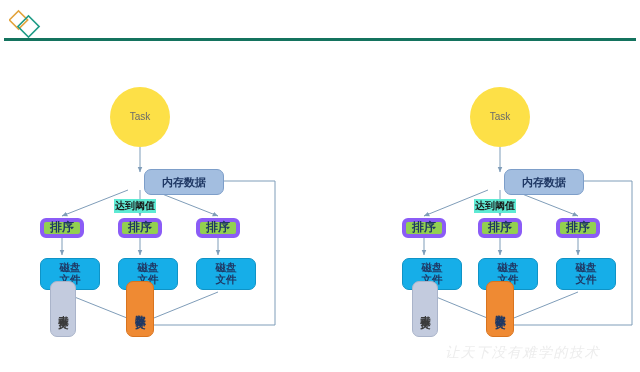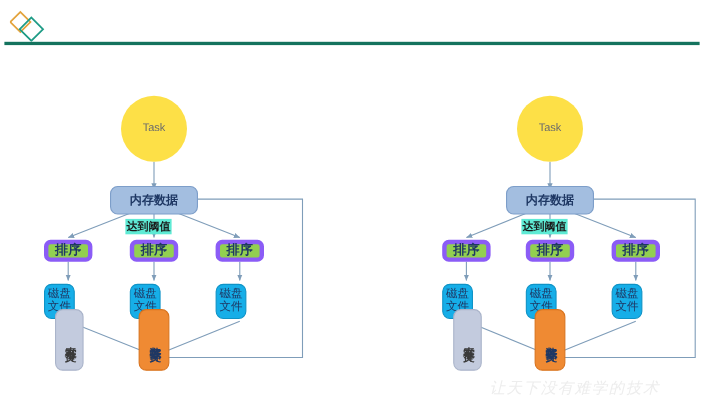--- a/index.html
+++ b/index.html
@@ -91,39 +91,39 @@
     font-size: 10px;
     width: 60px; height: 60px;
   }
   .n-mem {
     border-radius: 7px;
     background: #A3BEE0;
     border: 1px solid #7d9ec9;
     color: #1F3864;
     font-size: 11px;
     font-weight: bold;
-    width: 80px; height: 26px;
+    width: 80px; height: 26px; margin-left: 44px;
   }
   .n-sort {
     border-radius: 6px;
     background: #92D050;
     border: 4px solid #8b5cf6;
     color: #1F3864;
     font-size: 12px;
     font-weight: bold;
     width: 44px; height: 20px;
   }
   .n-disk {
     border-radius: 7px;
     background: #16AEE8;
     border: 1px solid #0f93c6;
     color: #1F3864;
     font-size: 10.5px;
-    font-weight: normal;
-    width: 28px; height: 32px;
+    font-weight: bold;
+    width: 60px; height: 32px;
   }
   .n-disk .lbl { display: block; }
   .n-index {
     border-radius: 7px;
     background: #C3CBDE;
     border: 1px solid #aab4ca;
     color: #3b3b3b;
     font-size: 10.5px;
     font-weight: bold;
     width: 26px; height: 56px;

